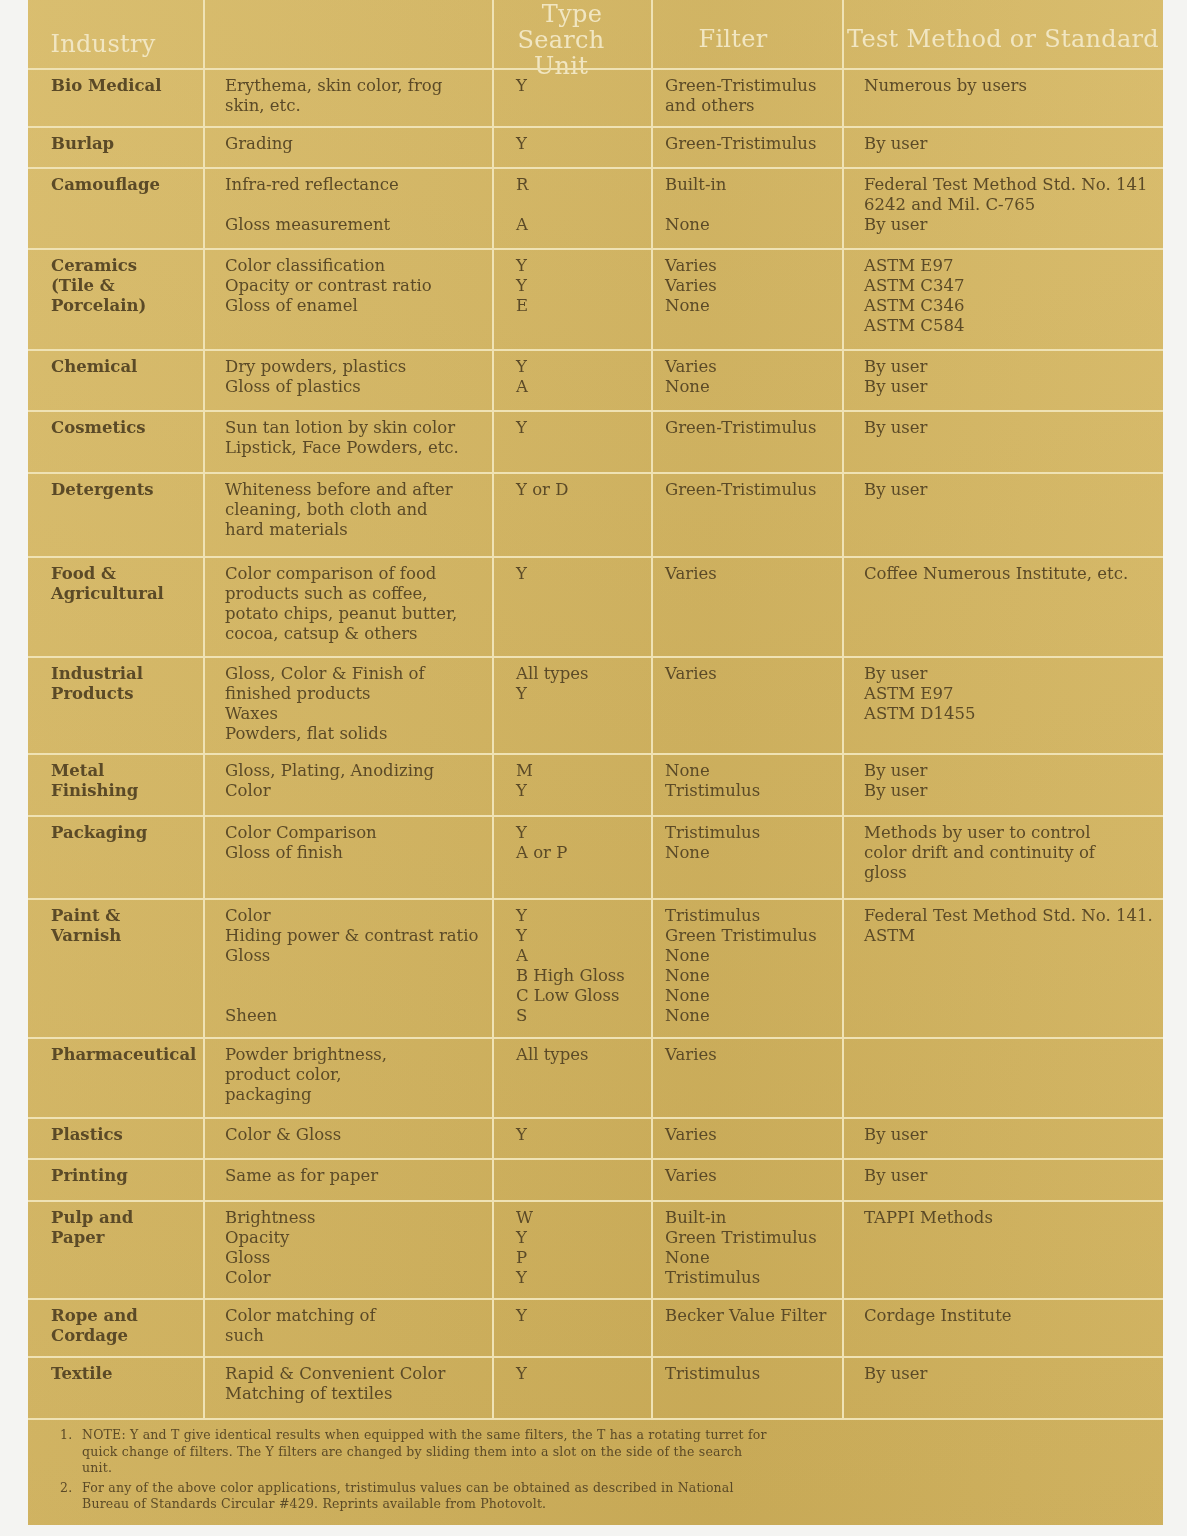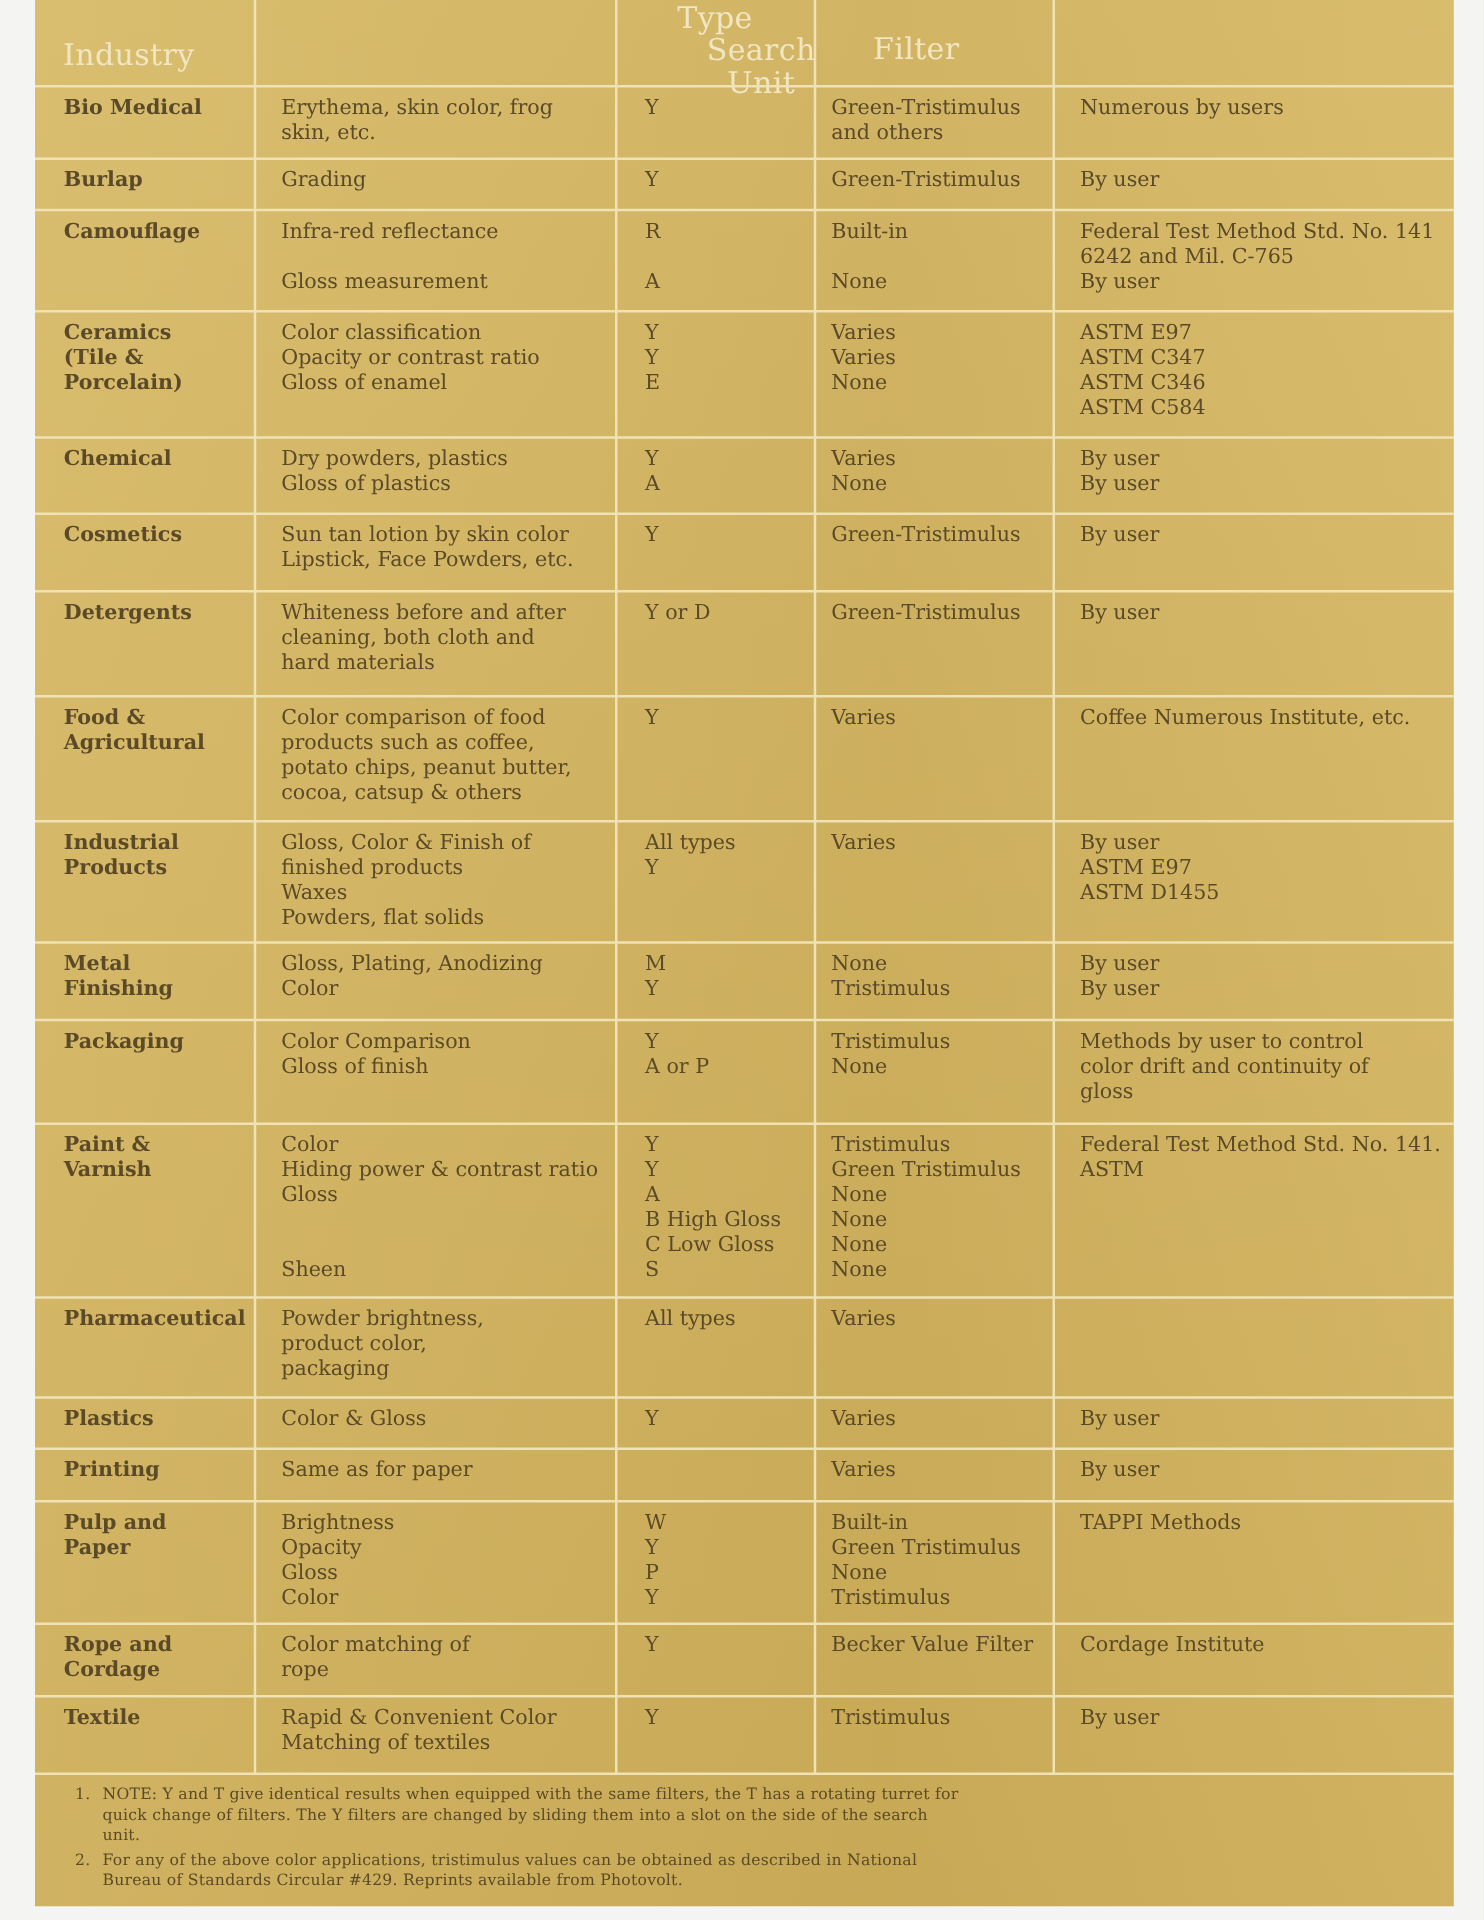--- a/index.html
+++ b/index.html
@@ -81,22 +81,23 @@
     .note .num { position: absolute; left: 4px; top: 0; }
     .note b { font-weight: normal; }
   </style>
 </head>
 <body>
 
 <div class="sheet">
 
   <div class="hdr" style="left:0; top:31px; width:150px;">Industry</div>
   <div class="hdr" style="left:465px; top:1px; width:158px;">Type</div>
-  <div class="hdr" style="left:465px; top:27px; width:136px;margin-left:48px;">Search Unit</div>
+  <div class="hdr" style="left:465px; top:27px; width:136px;">Search Unit</div>
   <div class="hdr" style="left:624px; top:26px; width:162px;">Filter</div>
+  <div class="hdr" style="left:815px; top:26px; width:320px;">Test Method or Standard</div>
 
   <div class="vline" style="left:175px; top:0; height:1420px;"></div>
   <div class="vline" style="left:464px; top:0; height:1420px;"></div>
   <div class="vline" style="left:623px; top:0; height:1420px;"></div>
   <div class="vline" style="left:814px; top:0; height:1420px;"></div>
 
   <div class="hline" style="top:68px;"></div>
   <div class="hline" style="top:126px;"></div>
   <div class="hline" style="top:167px;"></div>
   <div class="hline" style="top:248px;"></div>
@@ -224,21 +225,21 @@
       </div>
       <div class="row" style="top: 1202px;">
         <div class="cell c1"><span class="line">Pulp and</span><span class="line">Paper</span></div>
         <div class="cell c2"><span class="line">Brightness</span><span class="line">Opacity</span><span class="line">Gloss</span><span class="line">Color</span></div>
         <div class="cell c3"><span class="line">W</span><span class="line">Y</span><span class="line">P</span><span class="line">Y</span></div>
         <div class="cell c4"><span class="line">Built-in</span><span class="line">Green Tristimulus</span><span class="line">None</span><span class="line">Tristimulus</span></div>
         <div class="cell c5"><span class="line">TAPPI Methods</span></div>
       </div>
       <div class="row" style="top: 1300px;">
         <div class="cell c1"><span class="line">Rope and</span><span class="line">Cordage</span></div>
-        <div class="cell c2"><span class="line">Color matching of</span><span class="line">rope</span></div>
+        <div class="cell c2"><span class="line">Color matching of</span><span class="line">such</span></div>
         <div class="cell c3"><span class="line">Y</span></div>
         <div class="cell c4"><span class="line">Becker Value Filter</span></div>
         <div class="cell c5"><span class="line">Cordage Institute</span></div>
       </div>
       <div class="row" style="top: 1358px;">
         <div class="cell c1"><span class="line">Textile</span></div>
         <div class="cell c2"><span class="line">Rapid &amp; Convenient Color</span><span class="line">Matching of textiles</span></div>
         <div class="cell c3"><span class="line">Y</span></div>
         <div class="cell c4"><span class="line">Tristimulus</span></div>
         <div class="cell c5"><span class="line">By user</span></div>

